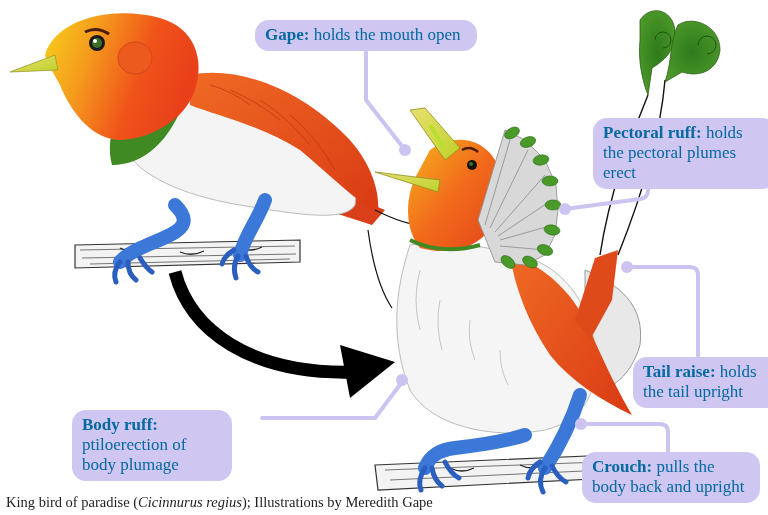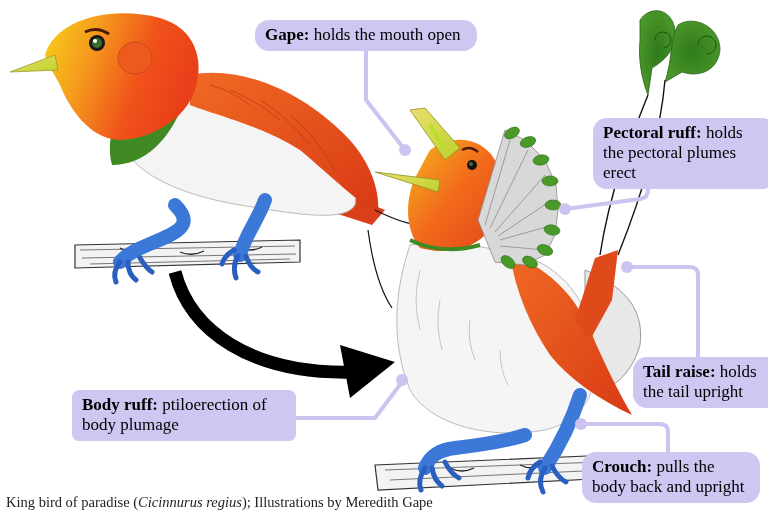--- a/index.html
+++ b/index.html
@@ -1,21 +1,21 @@
 <!DOCTYPE html>
 <html><head>
 <meta charset="utf-8">
 <style>
   html, body { margin:0; padding:0; background:#ffffff; }
   body { width:768px; height:515px; position:relative; overflow:hidden;
          font-family: "DejaVu Serif", "Liberation Serif", serif; }
   #stage { position:absolute; left:0; top:0; width:768px; height:515px; }
   svg.art { position:absolute; left:0; top:0; }
   .label {
-    position:absolute; background:#cfc6f1; color:#000000;
+    position:absolute; background:#cfc6f1; color:#0369a1;
     border-radius:14px; padding:5px 10px 6px 10px;
     font-family: "Liberation Serif", "DejaVu Serif", serif;
     font-size:17px; line-height:20px; box-sizing:border-box;
   }
   .label b { font-weight:bold; }
   .caption {
     position:absolute; left:6px; top:494px;
     font-family: "Liberation Serif", "DejaVu Serif", serif;
     font-size:14.5px; color:#222; white-space:nowrap;
   }
@@ -193,21 +193,21 @@
 <div class="label" style="left:557px; top:118px; width:183px;margin-left:36px;">
   <b>Pectoral ruff:</b>
   <span>holds the pectoral plumes erect</span>
 </div>
 
 <div class="label" style="left:633px; top:357px; width:153px;">
   <b>Tail raise:</b>
   <span>holds the tail upright</span>
 </div>
 
-<div class="label" style="left:72px; top:390px; width:224px;border-radius:7px;">
+<div class="label" style="left:72px; top:410px; width:160px;">
   <b>Body ruff:</b>
   <span>ptiloerection of body plumage</span>
 </div>
 
 <div class="label" style="left:582px; top:452px; width:178px;">
   <b>Crouch:</b>
   <span>pulls the body back and upright</span>
 </div>
 
 <div class="caption">

